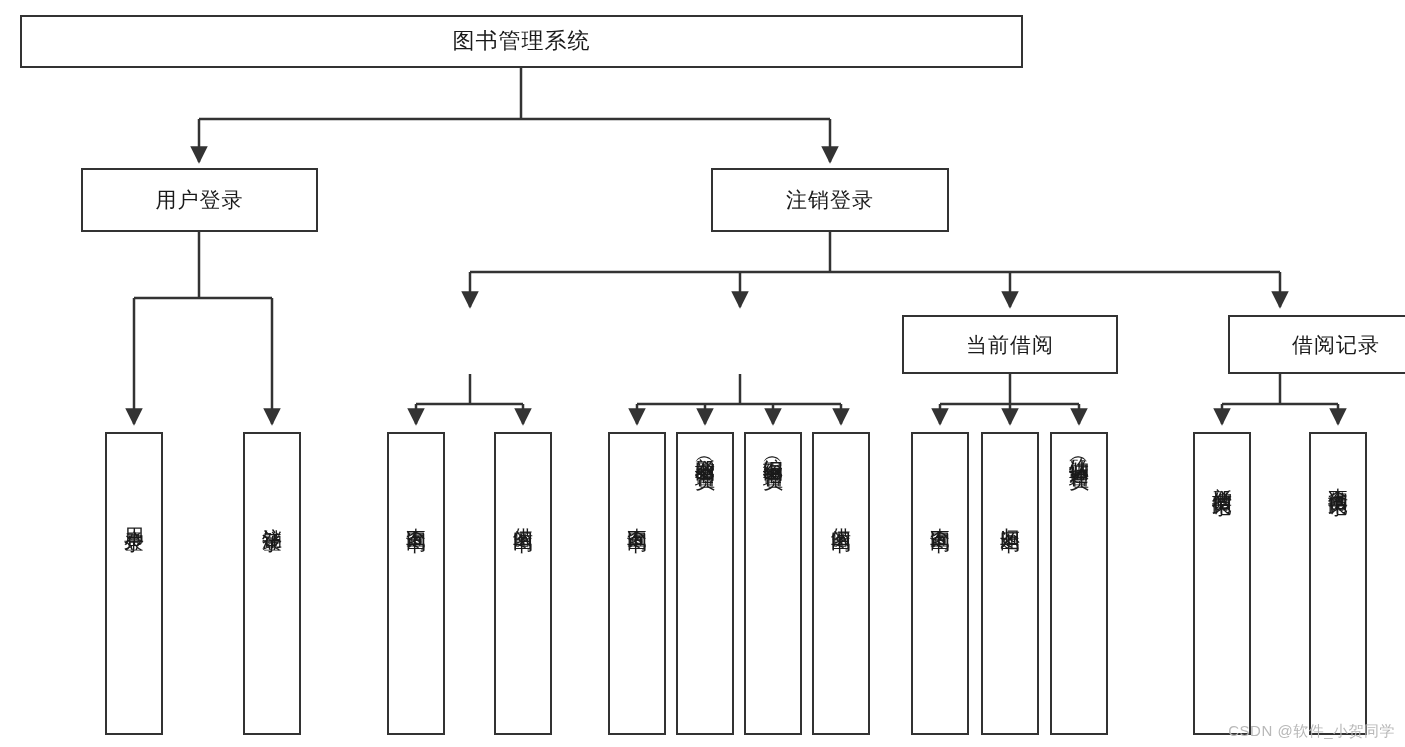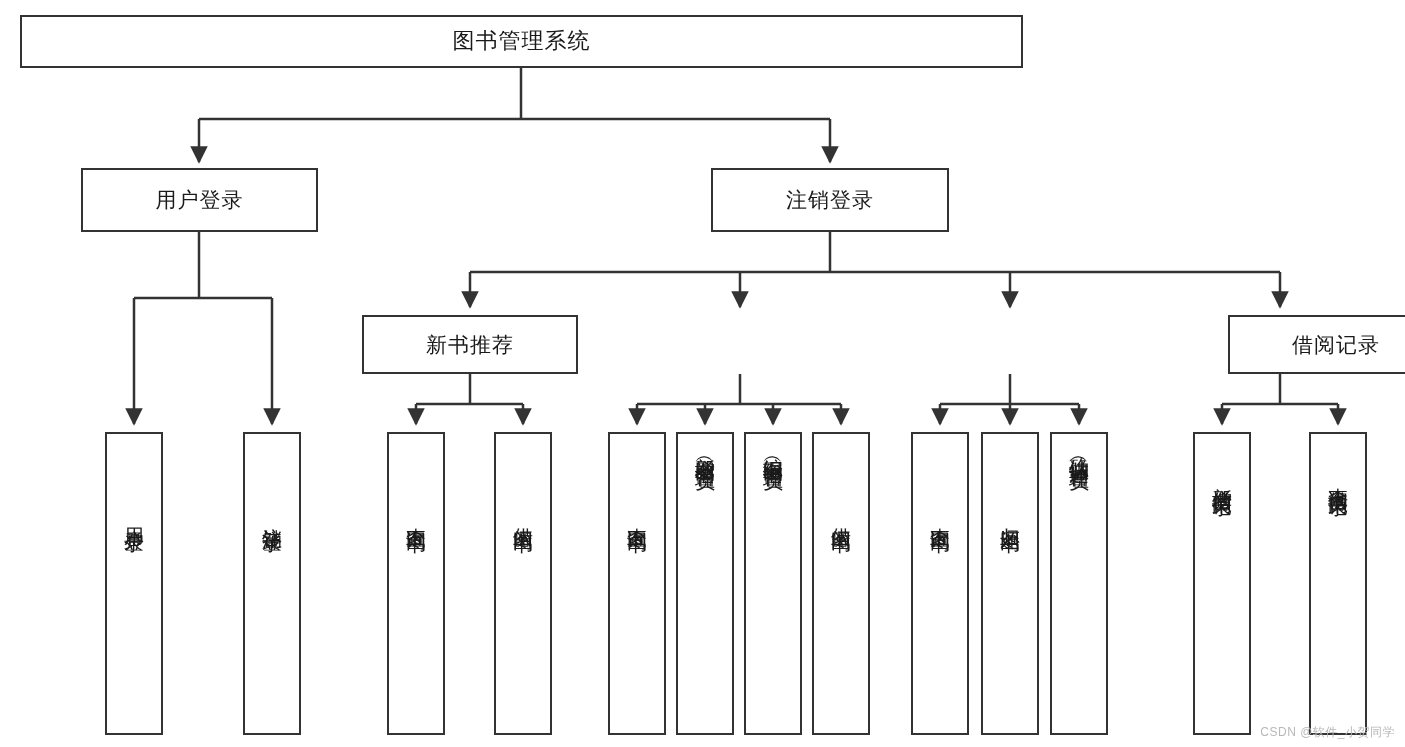--- a/index.html
+++ b/index.html
@@ -55,21 +55,21 @@
     line-height: 1.35;
     letter-spacing: 2px;
     text-align: center;
     max-height: 280px;
   }
   .node-root .node-label { font-size: 22px; }
   .watermark {
     position: absolute;
     right: 10px;
     bottom: 6px;
-    font-size: 12px;
+    font-size: 15px;
     color: #b8b8b8;
     letter-spacing: 0.5px;
     white-space: nowrap;
     pointer-events: none;
     margin-left: 16px;
   }
 </style>
 </head>
 <body>
 
@@ -130,22 +130,22 @@
     <span class="node-label">图书管理系统</span>
   </div>
 
   <div class="node node-h" style="left:81px; top:168px; width:237px; height:64px;">
     <span class="node-label">用户登录</span>
   </div>
   <div class="node node-h" style="left:711px; top:168px; width:238px; height:64px;">
     <span class="node-label">注销登录</span>
   </div>
 
-  <div class="node node-h" style="left:362px; top:315px; width:216px; height:59px;">
-    <span class="node-label">新书推荐</span>
+  <div class="node node-h" style="left:902px; top:315px; width:216px; height:59px;">
+    <span class="node-label">当前借阅</span>
   </div>
   <div class="node node-h" style="left:1228px; top:315px; width:216px; height:59px;">
     <span class="node-label">借阅记录</span>
   </div>
 
   <div class="node node-v" style="left:105px; top:432px; width:58px; height:303px; padding-top:78px;">
     <span class="node-label">用户登录</span>
   </div>
   <div class="node node-v" style="left:243px; top:432px; width:58px; height:303px; padding-top:78px;">
     <span class="node-label">注销登录</span>

